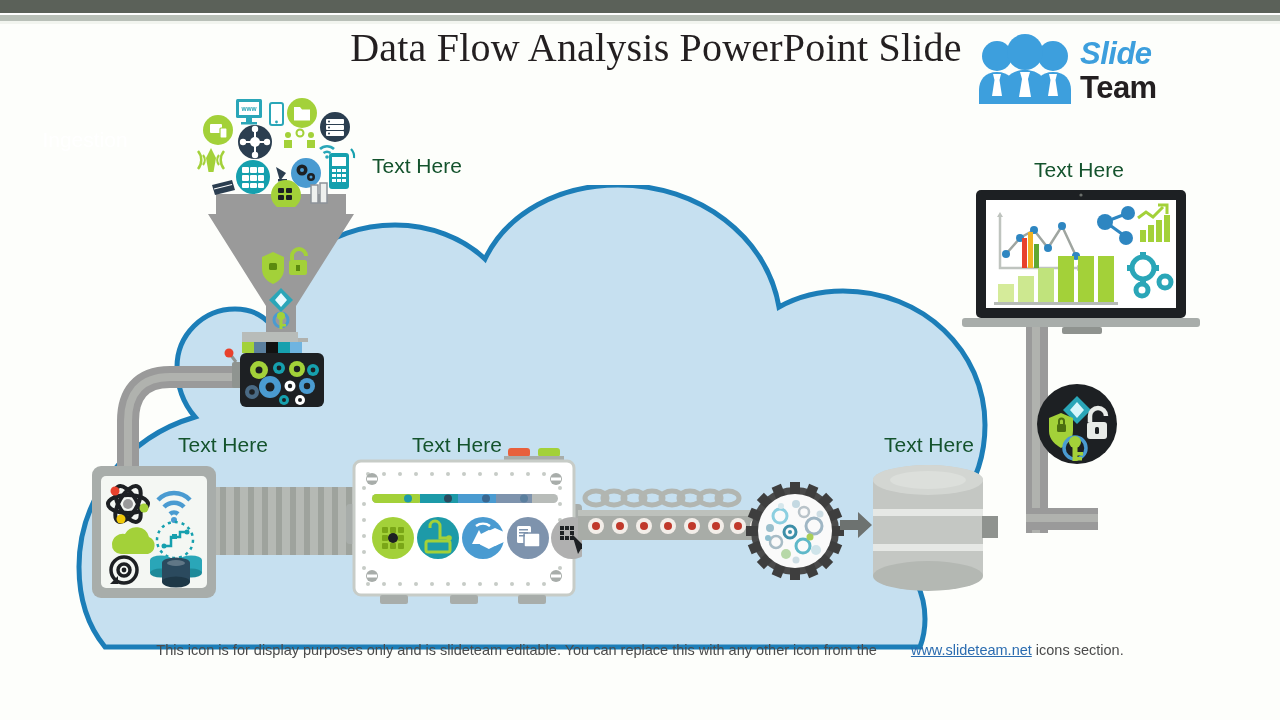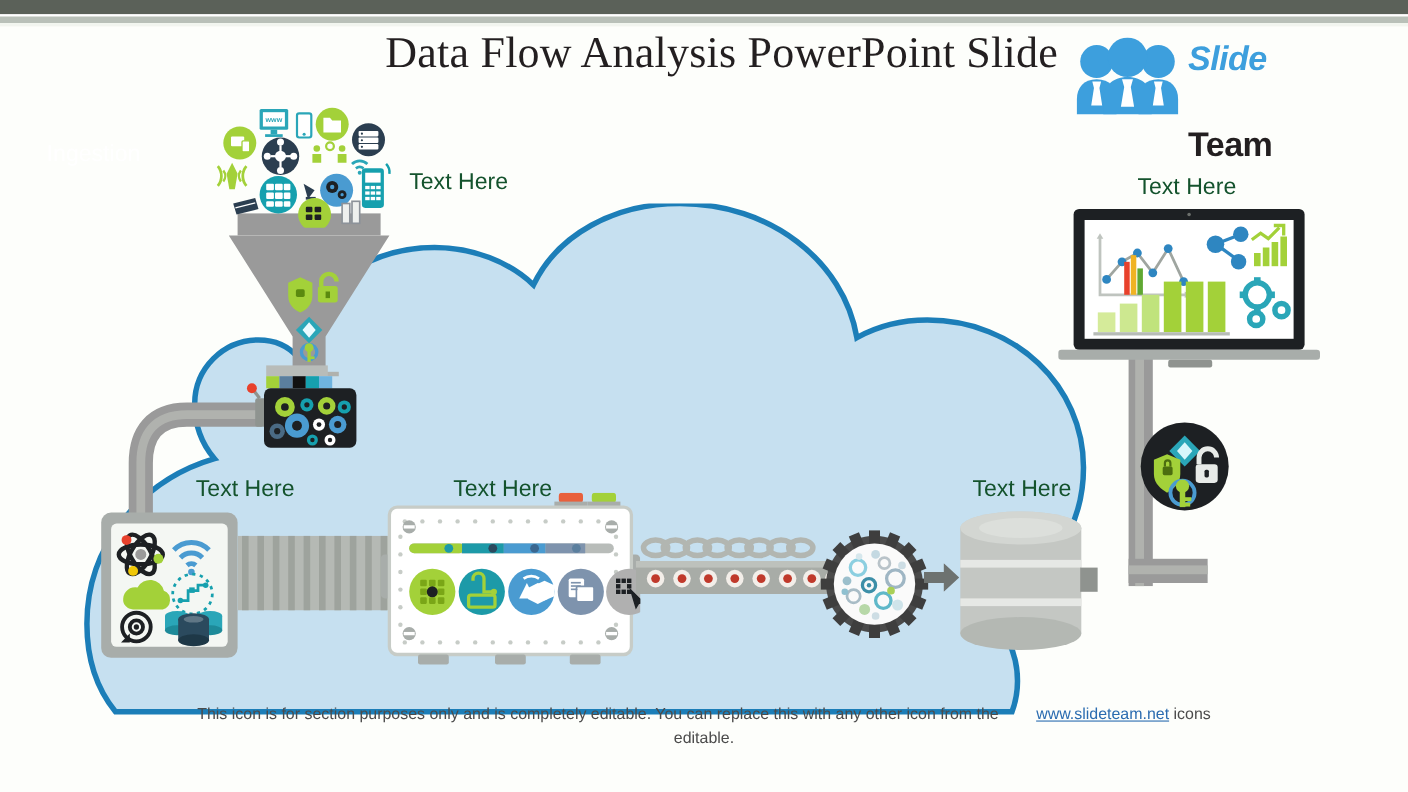--- a/index.html
+++ b/index.html
@@ -33,21 +33,20 @@
   .logo .word-slide{
     position:absolute;left:105px;top:8px;
     font-size:31px;font-weight:bold;color:#3d9fdd;letter-spacing:-.5px;
     font-family:"Liberation Sans",sans-serif;
     font-style:italic;
   }
   .logo .word-team{
     position:absolute;left:105px;top:42px;
     font-size:31px;font-weight:bold;color:#231f20;letter-spacing:-.5px;
     font-family:"Liberation Sans",sans-serif;
-    margin-top:44px;
   }
 
   
   .cloud{position:absolute;left:75px;top:185px;width:960px;height:465px;}
 
   
   .tlabel{
     position:absolute;font-size:21px;color:#14532d;
     font-family:"Liberation Sans",sans-serif;white-space:nowrap;
   }
@@ -695,16 +694,16 @@
         <rect x="178" y="88" width="6" height="6"></rect>
       <rect x="165" y="75" width="6" height="6"></rect>
         <rect x="191" y="75" width="6" height="6"></rect>
     </g>
 
     <rect x="0" y="128" width="238" height="9" rx="3" fill="#a8adaa"></rect>
     <rect x="100" y="137" width="40" height="7" rx="2" fill="#8f938f"></rect>
   </svg>
 
   <div class="caption">
-    <span>This icon is for section purposes only and is completely editable. You can replace this with any other icon from the </span><a href="#">www.slideteam.net</a><span> icons editable.</span>
+    <span>This icon is for display purposes only and is slideteam editable. You can replace this with any other icon from the </span><a href="#">www.slideteam.net</a><span> icons section.</span>
   </div>
 
 </div>
 
 </body></html>

